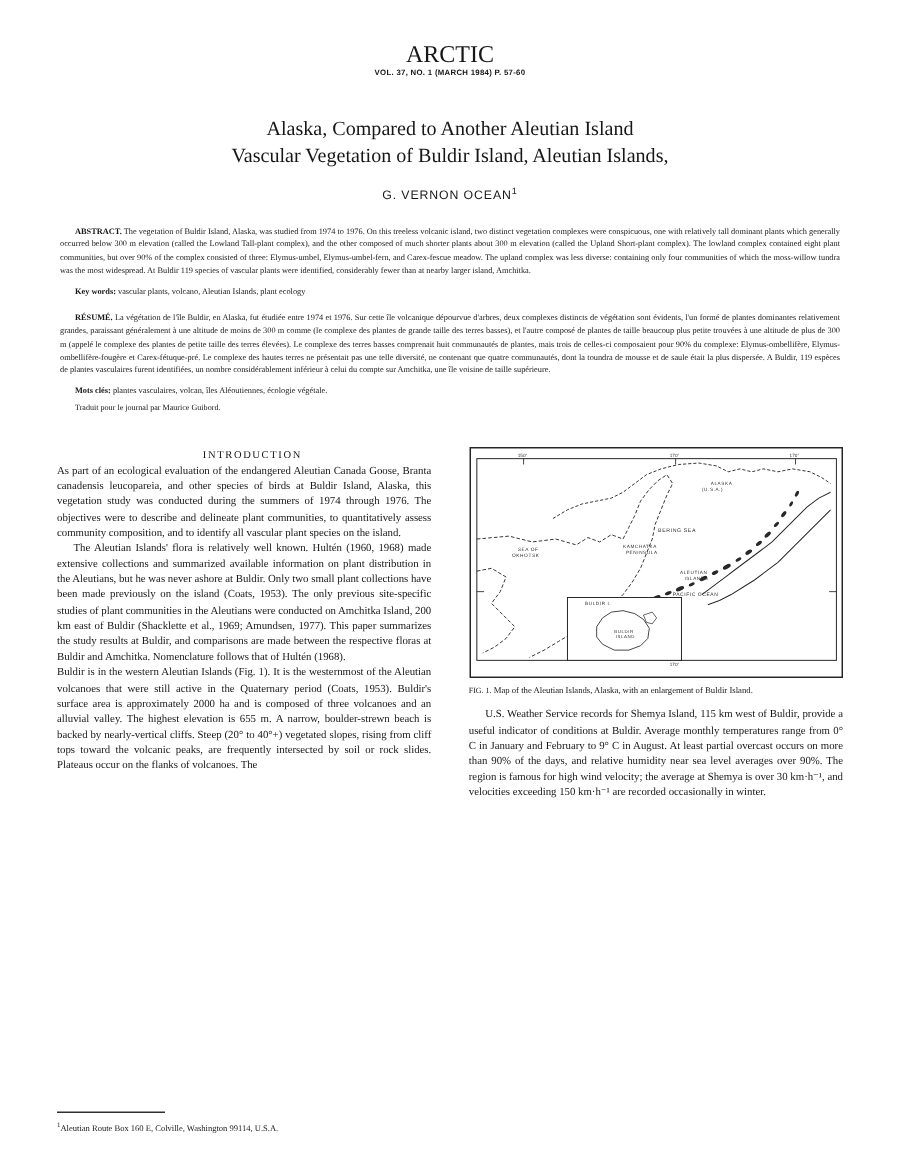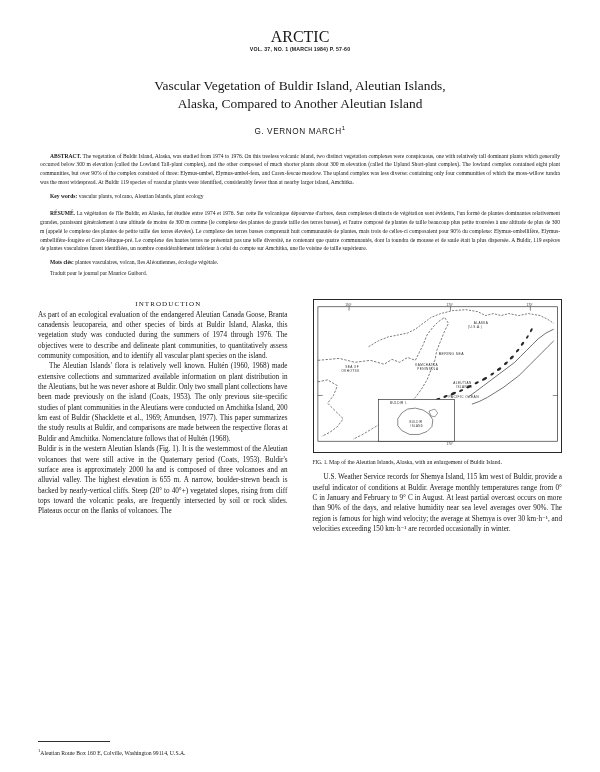--- a/index.html
+++ b/index.html
@@ -144,26 +144,26 @@
 <body>
 
 <div class="page">
 
   <div class="masthead">
     <div>ARCTIC</div>
     <div class="issue">VOL. 37, NO. 1 (MARCH 1984) P. 57-60</div>
   </div>
 
   <div class="title">
+    <div>Alaska, Compared to Another Aleutian Island</div>
     <div>Vascular Vegetation of Buldir Island, Aleutian Islands,</div>
-    <div>Alaska, Compared to Another Aleutian Island</div>
   </div>
 
   <div class="author">
-    <span>G. VERNON MARCH</span><sup>1</sup>
+    <span>G. VERNON OCEAN</span><sup>1</sup>
   </div>
 
   <div class="abstracts">
     <p><span class="lead">ABSTRACT.</span><span> The vegetation of Buldir Island, Alaska, was studied from 1974 to 1976. On this treeless volcanic island, two distinct vegetation complexes were conspicuous, one with relatively tall dominant plants which generally occurred below 300 m elevation (called the Lowland Tall-plant complex), and the other composed of much shorter plants about 300 m elevation (called the Upland Short-plant complex). The lowland complex contained eight plant communities, but over 90% of the complex consisted of three: Elymus-umbel, Elymus-umbel-fern, and Carex-fescue meadow. The upland complex was less diverse: containing only four communities of which the moss-willow tundra was the most widespread. At Buldir 119 species of vascular plants were identified, considerably fewer than at nearby larger island, Amchitka.</span></p>
     <p class="kw"><b>Key words:</b><span> vascular plants, volcano, Aleutian Islands, plant ecology</span></p>
 
     <div class="resume-block">
       <p><span class="lead">RÉSUMÉ.</span><span> La végétation de l'île Buldir, en Alaska, fut étudiée entre 1974 et 1976. Sur cette île volcanique dépourvue d'arbres, deux complexes distincts de végétation sont évidents, l'un formé de plantes dominantes relativement grandes, paraissant généralement à une altitude de moins de 300 m comme (le complexe des plantes de grande taille des terres basses), et l'autre composé de plantes de taille beaucoup plus petite trouvées à une altitude de plus de 300 m (appelé le complexe des plantes de petite taille des terres élevées). Le complexe des terres basses comprenait huit communautés de plantes, mais trois de celles-ci composaient pour 90% du complexe: Elymus-ombellifère, Elymus-ombellifère-fougère et Carex-fétuque-pré. Le complexe des hautes terres ne présentait pas une telle diversité, ne contenant que quatre communautés, dont la toundra de mousse et de saule était la plus dispersée. A Buldir, 119 espèces de plantes vasculaires furent identifiées, un nombre considérablement inférieur à celui du compte sur Amchitka, une île voisine de taille supérieure.</span></p>
       <p class="kw"><b>Mots clés:</b><span> plantes vasculaires, volcan, îles Aléoutiennes, écologie végétale.</span></p>
       <p class="translator">Traduit pour le journal par Maurice Guibord.</p>

